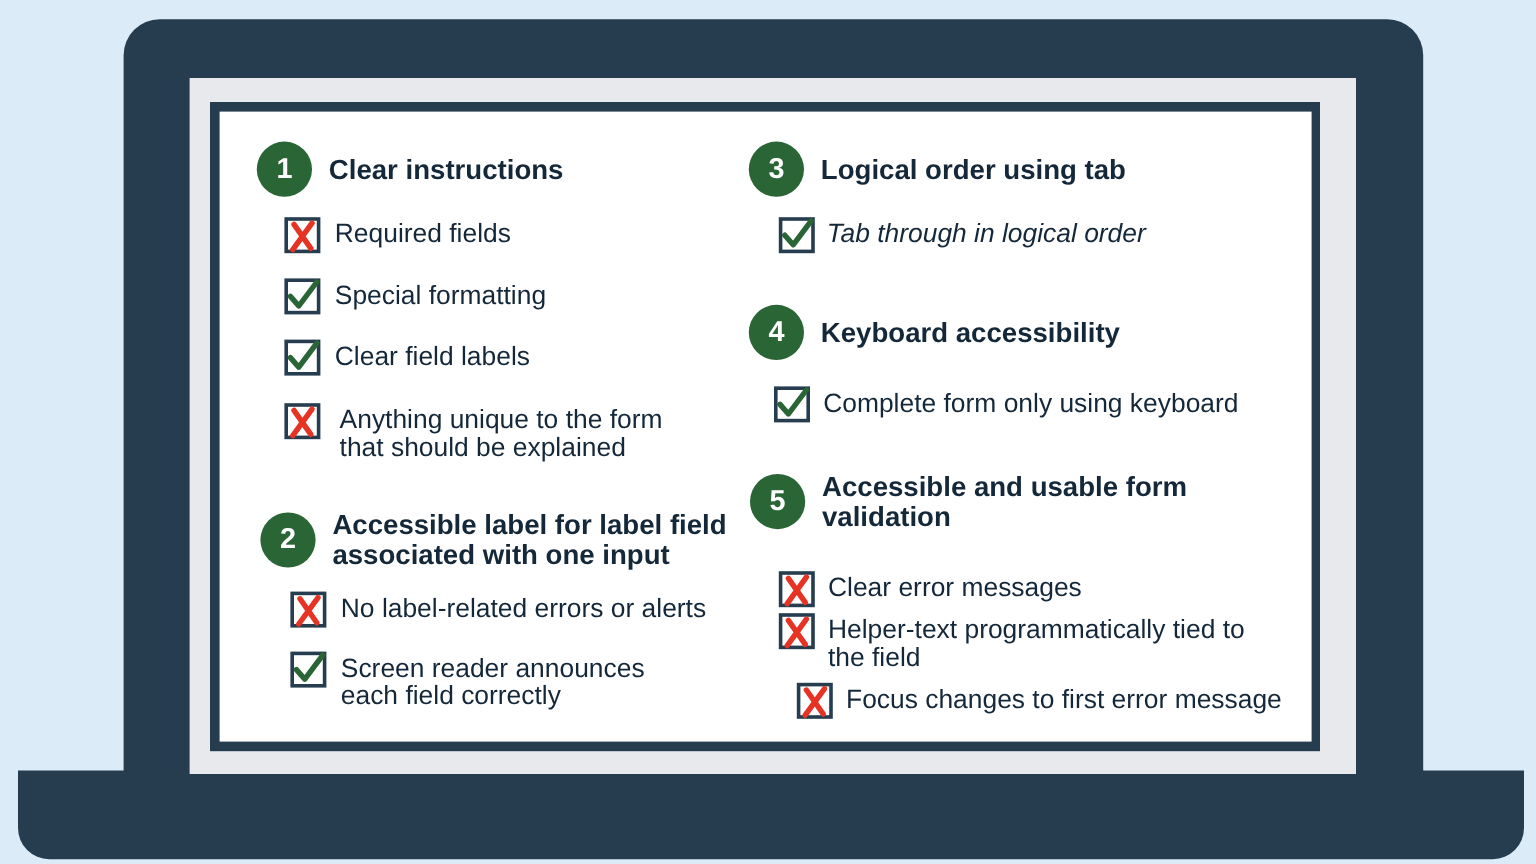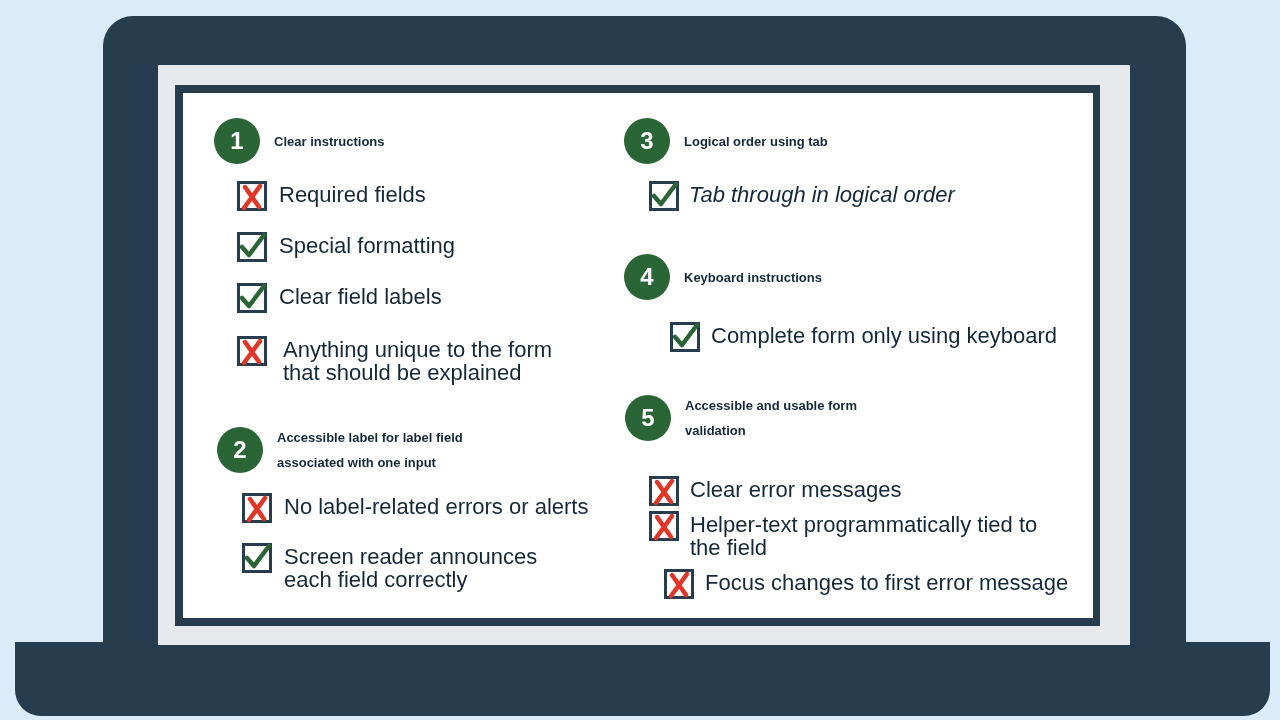--- a/index.html
+++ b/index.html
@@ -34,21 +34,21 @@
     position: absolute; display: flex; align-items: center;
   }
   .num {
     width: 46px; height: 46px; border-radius: 50%;
     background: #2a6535; color: #ffffff;
     font-weight: bold; font-size: 24px;
     display: flex; align-items: center; justify-content: center;
     flex: 0 0 46px;
   }
   .head-text {
-    font-weight: bold; font-size: 13px; line-height: 25px;
+    font-weight: bold; font-size: 23px; line-height: 25px;
     margin-left: 14px; color: #14283a;
   }
   .item {
     position: absolute; display: flex; align-items: flex-start;
   }
   .box {
     position: relative; width: 30px; height: 30px; flex: 0 0 30px;
   }
   .box svg { position: absolute; left: 0; top: 0; overflow: visible; }
   .item-text {
@@ -148,23 +148,23 @@
       <svg width="30" height="30" viewBox="0 0 30 30">
         <rect x="1.5" y="1.5" width="27" height="27" fill="#ffffff" stroke="#263d4f" stroke-width="3"></rect>
     <path d="M5 15 L12 23 L27 3" fill="none" stroke="#2a6535" stroke-width="4.5" stroke-linecap="round" stroke-linejoin="round"></path>
       </svg>
     </div>
   <div class="item-text" style="margin-left:10px;">Tab through in logical order</div>
 </div>
 
 <div class="section-head" style="left:624px; top:254px;">
   <div class="num">4</div>
-  <div class="head-text"><span>Keyboard instructions</span></div>
-</div>
-<div class="item" style="left:649px; top:322px;padding-left:21px;">
+  <div class="head-text"><span>Keyboard accessibility</span></div>
+</div>
+<div class="item" style="left:624px; top:322px;padding-left:21px;">
   <div class="box">
       <svg width="30" height="30" viewBox="0 0 30 30">
         <rect x="1.5" y="1.5" width="27" height="27" fill="#ffffff" stroke="#263d4f" stroke-width="3"></rect>
     <path d="M5 15 L12 23 L27 3" fill="none" stroke="#2a6535" stroke-width="4.5" stroke-linecap="round" stroke-linejoin="round"></path>
       </svg>
     </div>
   <div class="item-text" style="margin-left:11px;">Complete form only using keyboard</div>
 </div>
 
 <div class="section-head" style="left:625px; top:393px;">

